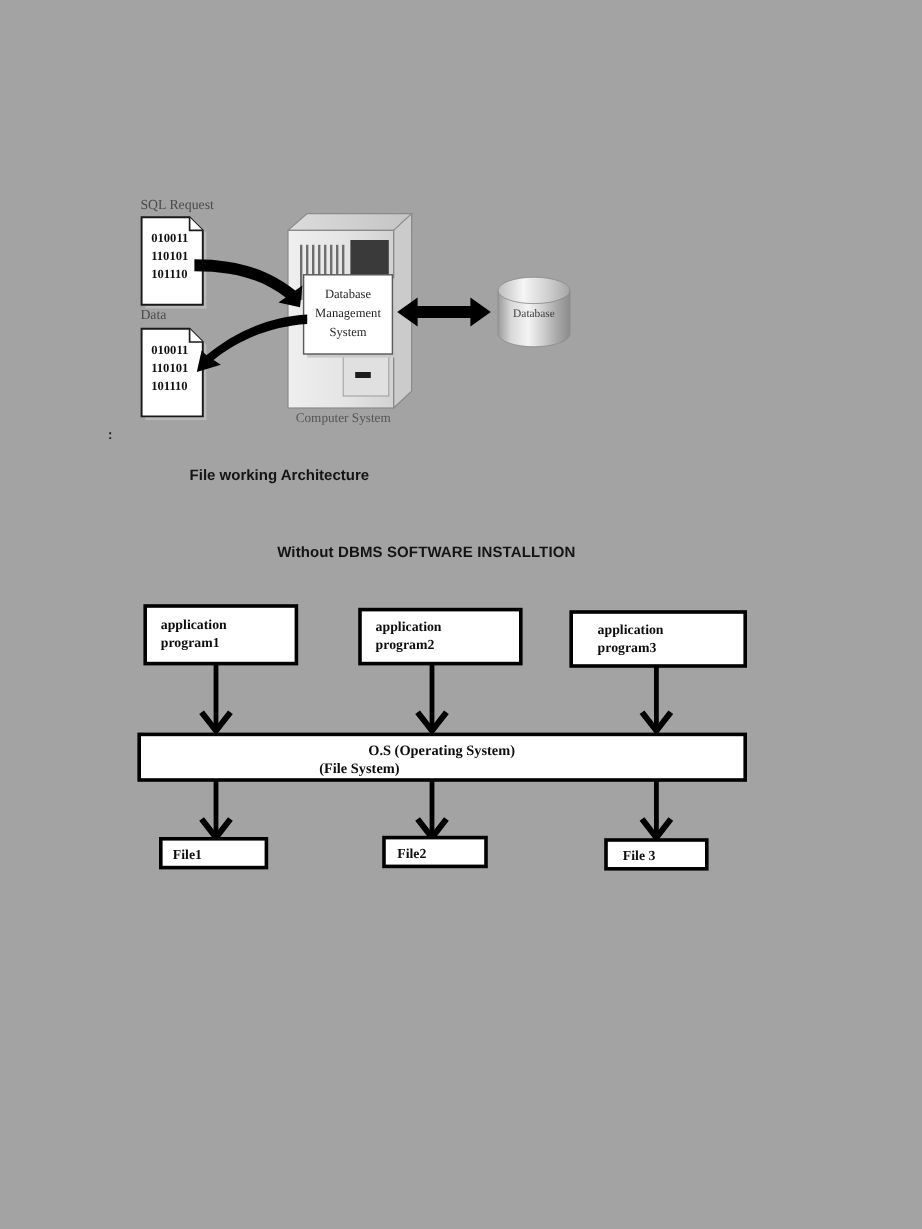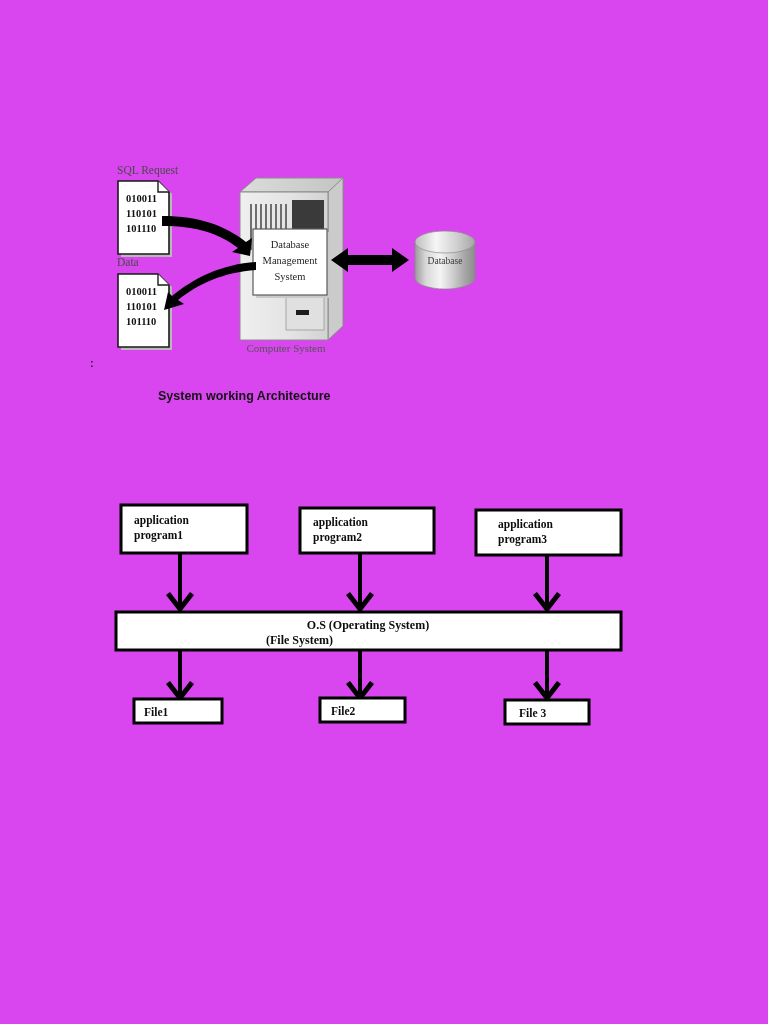--- a/index.html
+++ b/index.html
@@ -15,21 +15,21 @@
     font-family: "Liberation Serif", serif;
     color: #000000;
   }
 
   
   #page {
     position: absolute;
     left: 0; top: 0;
     width: 768px;
     height: 1024px;
-    background: #d946ef;
+    background: #a3a3a3;
   }
 
   
   #fig1 {
     position: absolute;
     left: 100px;
     top: 160px;
     width: 400px;
     height: 195px;
   }
@@ -204,22 +204,23 @@
         <ellipse cx="345" cy="82" rx="30" ry="11" fill="url(#cylTopGrad)" stroke="#8a8a8a" stroke-width="0.7"></ellipse>
         <text x="345" y="104" text-anchor="middle" font-family="Liberation Serif, serif" font-size="9.5" fill="#3a3a3a">Database</text>
       </g>
 
       <text x="186" y="192" text-anchor="middle" font-family="Liberation Serif, serif" font-size="11" fill="#555555">Computer System</text>
     </svg>
   </div>
 
   <div class="fig-caption-colon">:</div>
 
-  <div class="fig-caption">System working Architecture</div>
-
+  <div class="fig-caption">File working Architecture</div>
+
+  <div class="section-heading">Without DBMS SOFTWARE INSTALLTION</div>
 
   <div id="fig2">
     <svg width="768" height="250" viewBox="0 0 768 250" xmlns="http://www.w3.org/2000/svg">
 
       <g>
         <rect x="121" y="10" width="126" height="48" fill="#ffffff" stroke="#000000" stroke-width="3"></rect>
         <text class="dgm-text app" x="134" y="29">application</text>
         <text class="dgm-text app" x="134" y="44">program1</text>
       </g>
 

